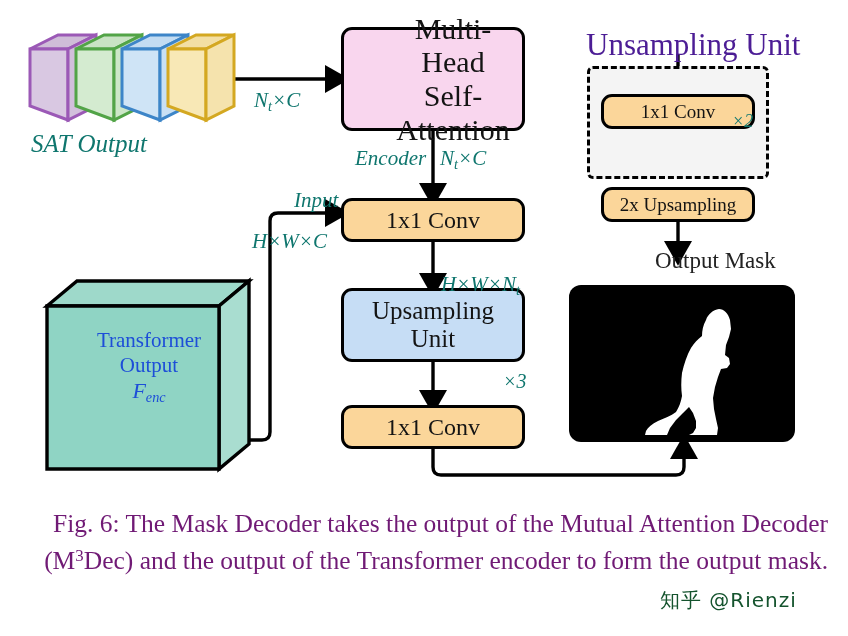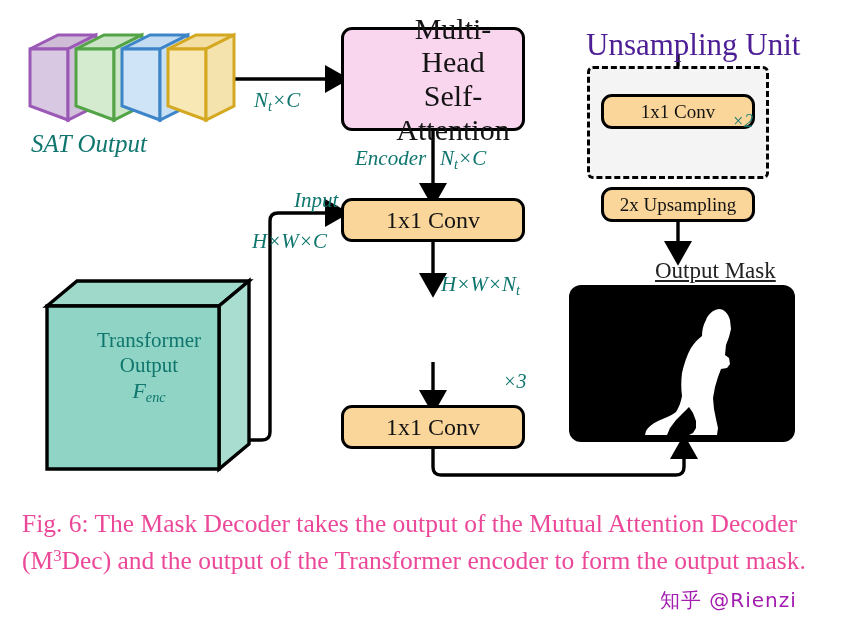--- a/index.html
+++ b/index.html
@@ -85,69 +85,69 @@
 
   
   .lbl {
     position: absolute;
     white-space: nowrap;
     font-family: "Liberation Serif", "DejaVu Serif", serif;
     color: #0f766e;
   }
   .lbl-sat      { left: 31px;  top: 130px; font-size: 25px; font-style: italic; }
   .lbl-uu-title { left: 586px; top: 27px;  font-size: 31px; color: #4c1d95; }
-  .lbl-outmask  { left: 655px; top: 258px; font-size: 23px; color: #222; text-decoration: underline; }
+  .lbl-outmask  { left: 655px; top: 248px; font-size: 23px; color: #222; }
   .lbl-ntc1     { left: 254px; top: 88px;  font-size: 21px; font-style: italic; }
   .lbl-kernel   { left: 355px; top: 146px; font-size: 21px; font-style: italic; }
   .lbl-ntc2     { left: 440px; top: 146px; font-size: 21px; font-style: italic; }
   .lbl-input    { left: 264px; top: 188px; font-size: 21px; font-style: italic; margin-left: 30px; }
   .lbl-hwc      { left: 252px; top: 229px; font-size: 21px; font-style: italic; }
   .lbl-hwnt     { left: 441px; top: 250px; font-size: 21px; font-style: italic; margin-top: 22px; }
   .lbl-x3       { left: 503px; top: 370px; font-size: 20px; font-style: italic; }
   .lbl-x2       { left: 732px; top: 111px; font-size: 18px; font-style: italic; }
   .sub { font-size: 0.68em; vertical-align: -0.28em; font-style: italic; }
   .cube-text {
     position: absolute;
     left: 74px; top: 328px; width: 150px;
     text-align: center;
     font-size: 21px;
     line-height: 1.18;
-    color: #0f766e;
+    color: #1d4ed8;
   }
   .cube-text .fenc { font-style: italic; font-size: 22px; }
 
   
   .mask-panel {
     position: absolute;
     left: 569px; top: 285px; width: 226px; height: 157px;
     background: #000;
     border-radius: 12px;
     overflow: hidden;
   }
   .mask-panel svg { position: absolute; left: 0; top: 0; }
 
   
   #caption {
     position: absolute;
     left: 22px; top: 505px; width: 806px;
     font-family: "Liberation Serif", "DejaVu Serif", serif;
     font-size: 25.5px;
     line-height: 1.46;
-    color: #ec4899;
-    text-align: left;
+    color: #701a75;
+    text-align: right;
   }
   #caption sup { font-size: 0.66em; vertical-align: 0.45em; }
 
   
   #watermark {
     position: absolute;
     left: 660px; top: 587px;
     font-family: "DejaVu Sans", sans-serif;
     font-size: 20px;
-    color: #a21caf;
+    color: #14532d;
     white-space: nowrap;
     letter-spacing: 1px;
   }
 </style>
 </head>
 <body>
 
 <div id="figure">
 
   <svg width="848" height="500">
@@ -217,20 +217,26 @@
 
   <div class="node node-mha">
     <div>
       <div>Multi-Head</div>
       <div>Self-Attention</div>
     </div>
   </div>
 
   <div class="node node-conv1">1x1 Conv</div>
 
+  <div class="node node-ups">
+    <div>
+      <div>Upsampling</div>
+      <div>Unit</div>
+    </div>
+  </div>
 
   <div class="node node-conv2">1x1 Conv</div>
 
   <div class="lbl lbl-uu-title">Unsampling Unit</div>
   <div class="dashed-group"></div>
   <div class="node node-uconv">1x1 Conv</div>
   <div class="node node-u2x">2x Upsampling</div>
   <div class="lbl lbl-x2">×2</div>
 
   <div class="lbl lbl-outmask">Output Mask</div>

